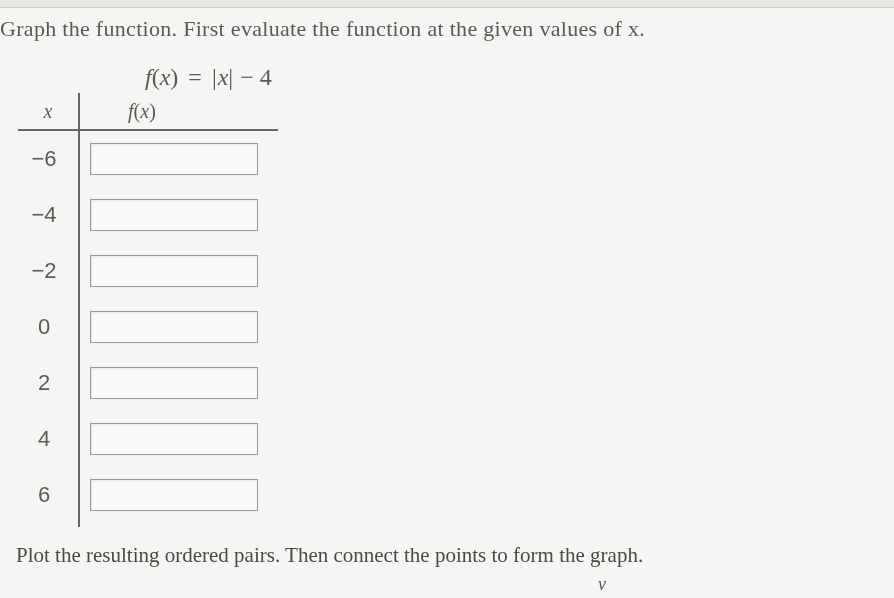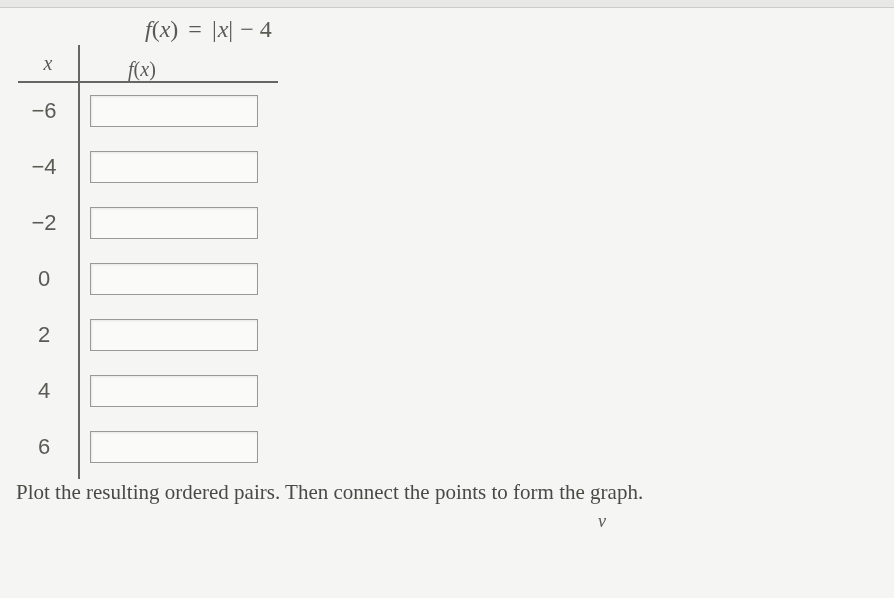--- a/index.html
+++ b/index.html
@@ -69,20 +69,21 @@
       padding-bottom: 6px;
     }
     .col-fx {
       width: 190px;
       text-align: left;
       padding-left: 50px;
       font-family: Georgia, 'Times New Roman', serif;
       font-style: italic;
       font-size: 20px;
       color: #5a5a55;
+      padding-bottom: 6px;
     }
     .header-rule {
       display: flex;
     }
     .h-line-left {
       width: 60px;
       border-bottom: 2px solid #666;
     }
     .h-line-right {
       width: 200px;
@@ -121,40 +122,41 @@
       border: 1px solid #999;
       background: #fafaf8;
       padding: 4px 8px;
       font-size: 18px;
       box-shadow: inset 1px 1px 2px rgba(0,0,0,0.08);
     }
     .instruction-bottom {
       font-size: 21px;
       color: #4a4a45;
       font-family: Georgia, 'Times New Roman', serif;
-      margin-top: 5px;
+      margin-top: 20px;
       padding-left: 16px;
     }
     .y-label {
       font-family: Georgia, 'Times New Roman', serif;
       font-style: italic;
       font-size: 18px;
       color: #5a5a55;
       text-align: center;
       margin-top: 6px;
       margin-left: 310px;
     }
   </style>
 </head>
 <body>
 
 <div class="top-border"></div>
 
 <div class="content">
 
+  <div class="instruction-top">Graph the function. First evaluate the function at the given values of x.</div>
 
   <div class="formula">
     <span>f</span><span style="font-style:normal">(</span><span>x</span><span style="font-style:normal">)</span>
     <span class="eq">=</span>
     <span class="abs">|</span><span>x</span><span class="abs">|</span>
     <span class="num">−</span>
     <span class="num">4</span>
   </div>
 
   <div class="table-area">

